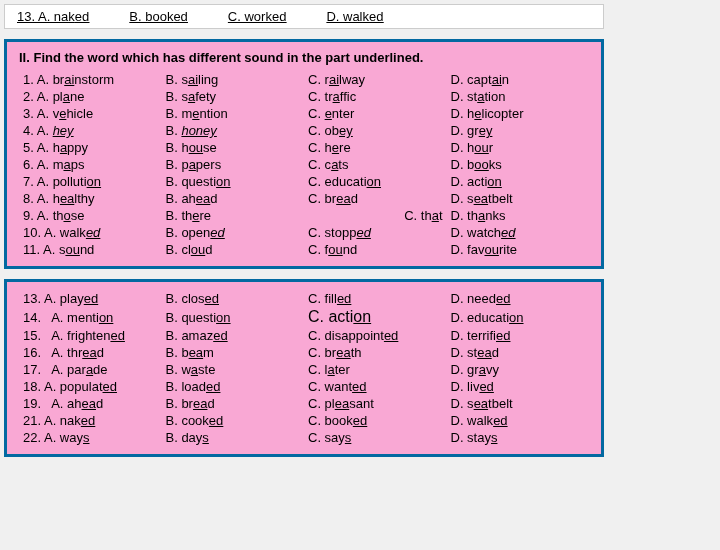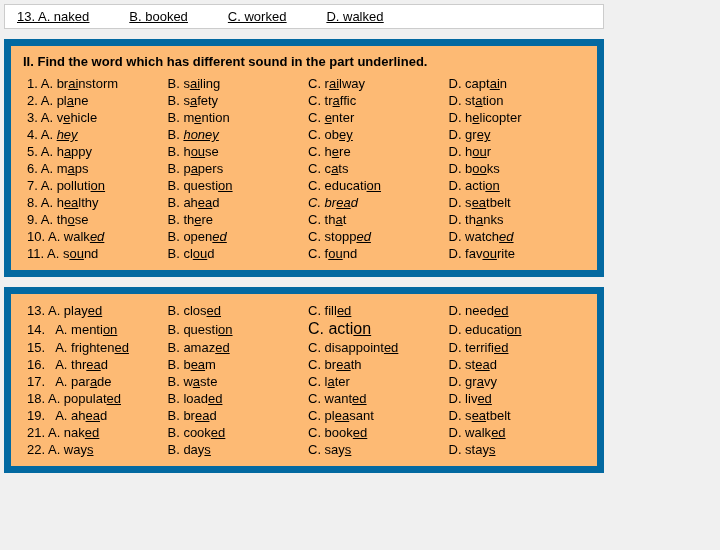--- a/index.html
+++ b/index.html
@@ -11,22 +11,22 @@
       min-height: 550px;
     }
 
     .page-container {
       width: 608px;
       background: #f0f0f0;
       padding: 4px;
     }
 
     .section-box {
-      background: #fdba74;
-      border: 7px solid #0369a1;
+      background: #f9a8d4;
+      border: 3px solid #0369a1;
       margin-bottom: 10px;
       padding: 8px 12px;
     }
 
     .section-header {
       font-weight: bold;
       margin-bottom: 6px;
       font-size: 13px;
     }
 
@@ -111,28 +111,28 @@
       <div style="display:table-row;">
         <div style="display:table-cell; padding:1px 4px; font-size:13px; white-space:nowrap;">7. A. polluti<u>on</u></div>
         <div style="display:table-cell; padding:1px 4px; font-size:13px; white-space:nowrap;">B. questi<u>on</u></div>
         <div style="display:table-cell; padding:1px 4px; font-size:13px; white-space:nowrap;">C. educati<u>on</u></div>
         <div style="display:table-cell; padding:1px 4px; font-size:13px; white-space:nowrap;">D. acti<u>on</u></div>
       </div>
 
       <div style="display:table-row;">
         <div style="display:table-cell; padding:1px 4px; font-size:13px; white-space:nowrap;">8. A. h<u>ea</u>lthy</div>
         <div style="display:table-cell; padding:1px 4px; font-size:13px; white-space:nowrap;">B. ah<u>ea</u>d</div>
-        <div style="display:table-cell; padding:1px 4px; font-size:13px; white-space:nowrap;font-style:italic;">C. br<u>ea</u>d</div>
+        <div style="display:table-cell; padding:1px 4px; font-size:13px; white-space:nowrap;">C. br<u>ea</u>d</div>
         <div style="display:table-cell; padding:1px 4px; font-size:13px; white-space:nowrap;">D. s<u>ea</u>tbelt</div>
       </div>
 
       <div style="display:table-row;">
         <div style="display:table-cell; padding:1px 4px; font-size:13px; white-space:nowrap;">9. A.  th<u>o</u>se</div>
         <div style="display:table-cell; padding:1px 4px; font-size:13px; white-space:nowrap;">B. th<u>e</u>re</div>
-        <div style="display:table-cell; padding:1px 4px; font-size:13px; white-space:nowrap;">C. th<u>a</u>t</div>
+        <div style="display:table-cell; padding:1px 4px; font-size:13px; white-space:nowrap;text-align:right;">C. th<u>a</u>t</div>
         <div style="display:table-cell; padding:1px 4px; font-size:13px; white-space:nowrap;">D. th<u>a</u>nks</div>
       </div>
 
       <div style="display:table-row;">
         <div style="display:table-cell; padding:1px 4px; font-size:13px; white-space:nowrap;">10. A. walk<i><u>ed</u></i></div>
         <div style="display:table-cell; padding:1px 4px; font-size:13px; white-space:nowrap;">B. open<i><u>ed</u></i></div>
         <div style="display:table-cell; padding:1px 4px; font-size:13px; white-space:nowrap;">C. stopp<i><u>ed</u></i></div>
         <div style="display:table-cell; padding:1px 4px; font-size:13px; white-space:nowrap;">D. watch<i><u>ed</u></i></div>
       </div>
 

